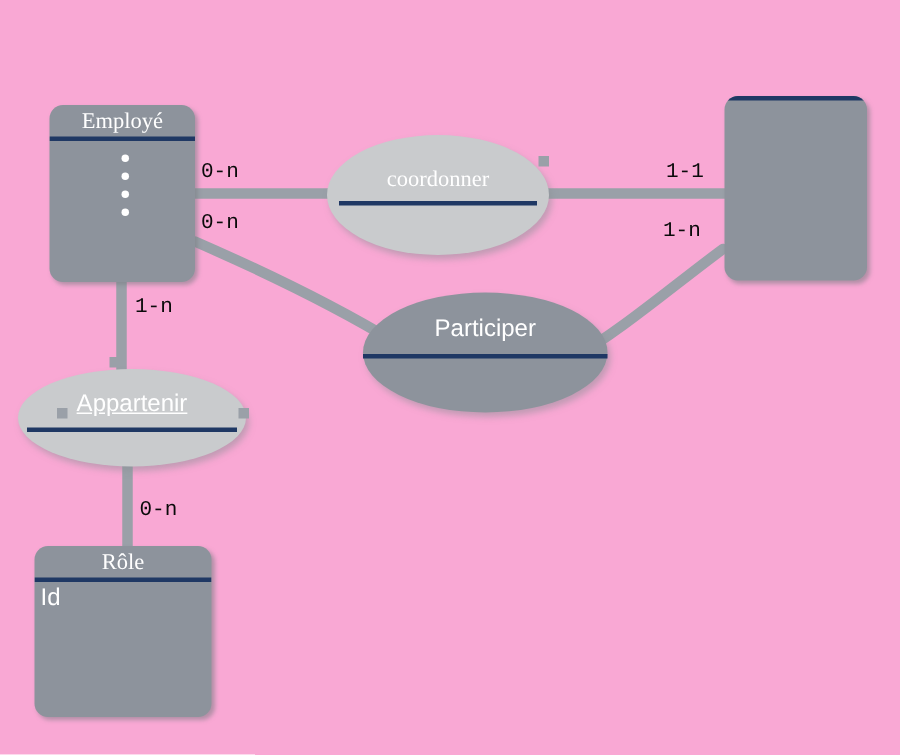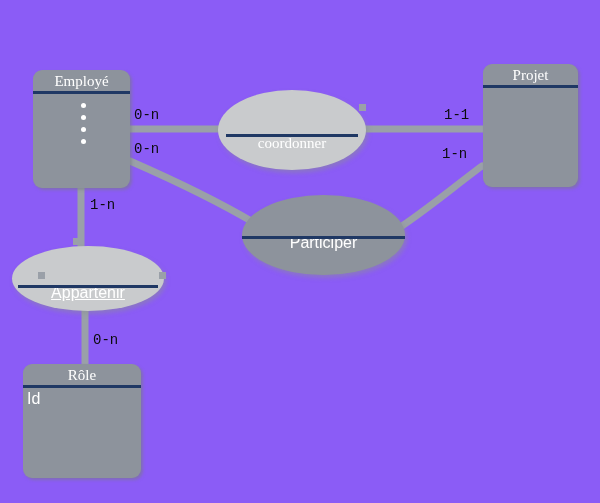--- a/index.html
+++ b/index.html
@@ -4,21 +4,21 @@
 <style>
   html, body {
     margin: 0;
     padding: 0;
     background: #ffffff;
   }
   #canvas {
     position: relative;
     width: 600px;
     height: 503px;
-    background: #8b5cf6;
+    background: #f9a8d4;
     overflow: hidden;
     font-family: "Liberation Sans", sans-serif;
   }
   #wires {
     position: absolute;
     left: 0; top: 0;
     width: 600px;
     height: 503px;
   }
 
@@ -78,21 +78,20 @@
   }
   .rel.light { background: #c9cbcd; }
   .rel.dark  { background: #8d939c; }
   .rel-label {
     position: absolute;
     left: 0;
     width: 100%;
     text-align: center;
     color: #ffffff;
     white-space: nowrap;
-    margin-top: 23px;
   }
   .rel-label.serif {
     font-family: "Liberation Serif", serif;
     font-size: 15px;
   }
   .rel-label.sans {
     font-family: "Liberation Sans", sans-serif;
     font-size: 16px;
   }
   .rel-rule {
@@ -148,21 +147,20 @@
       <div class="dots">
         <span class="dot"></span>
         <span class="dot"></span>
         <span class="dot"></span>
         <span class="dot"></span>
       </div>
     </div>
   </div>
 
   <div class="entity" style="left:483px; top:64px; width:95px; height:123px;">
-    <div class="entity-title">Projet</div>
     <div class="entity-rule"></div>
     <div class="entity-body"></div>
   </div>
 
   <div class="entity" style="left:23px; top:364px; width:118px; height:114px;">
     <div class="entity-title">Rôle</div>
     <div class="entity-rule"></div>
     <div class="entity-body">
       <div class="attr">Id</div>
     </div>

